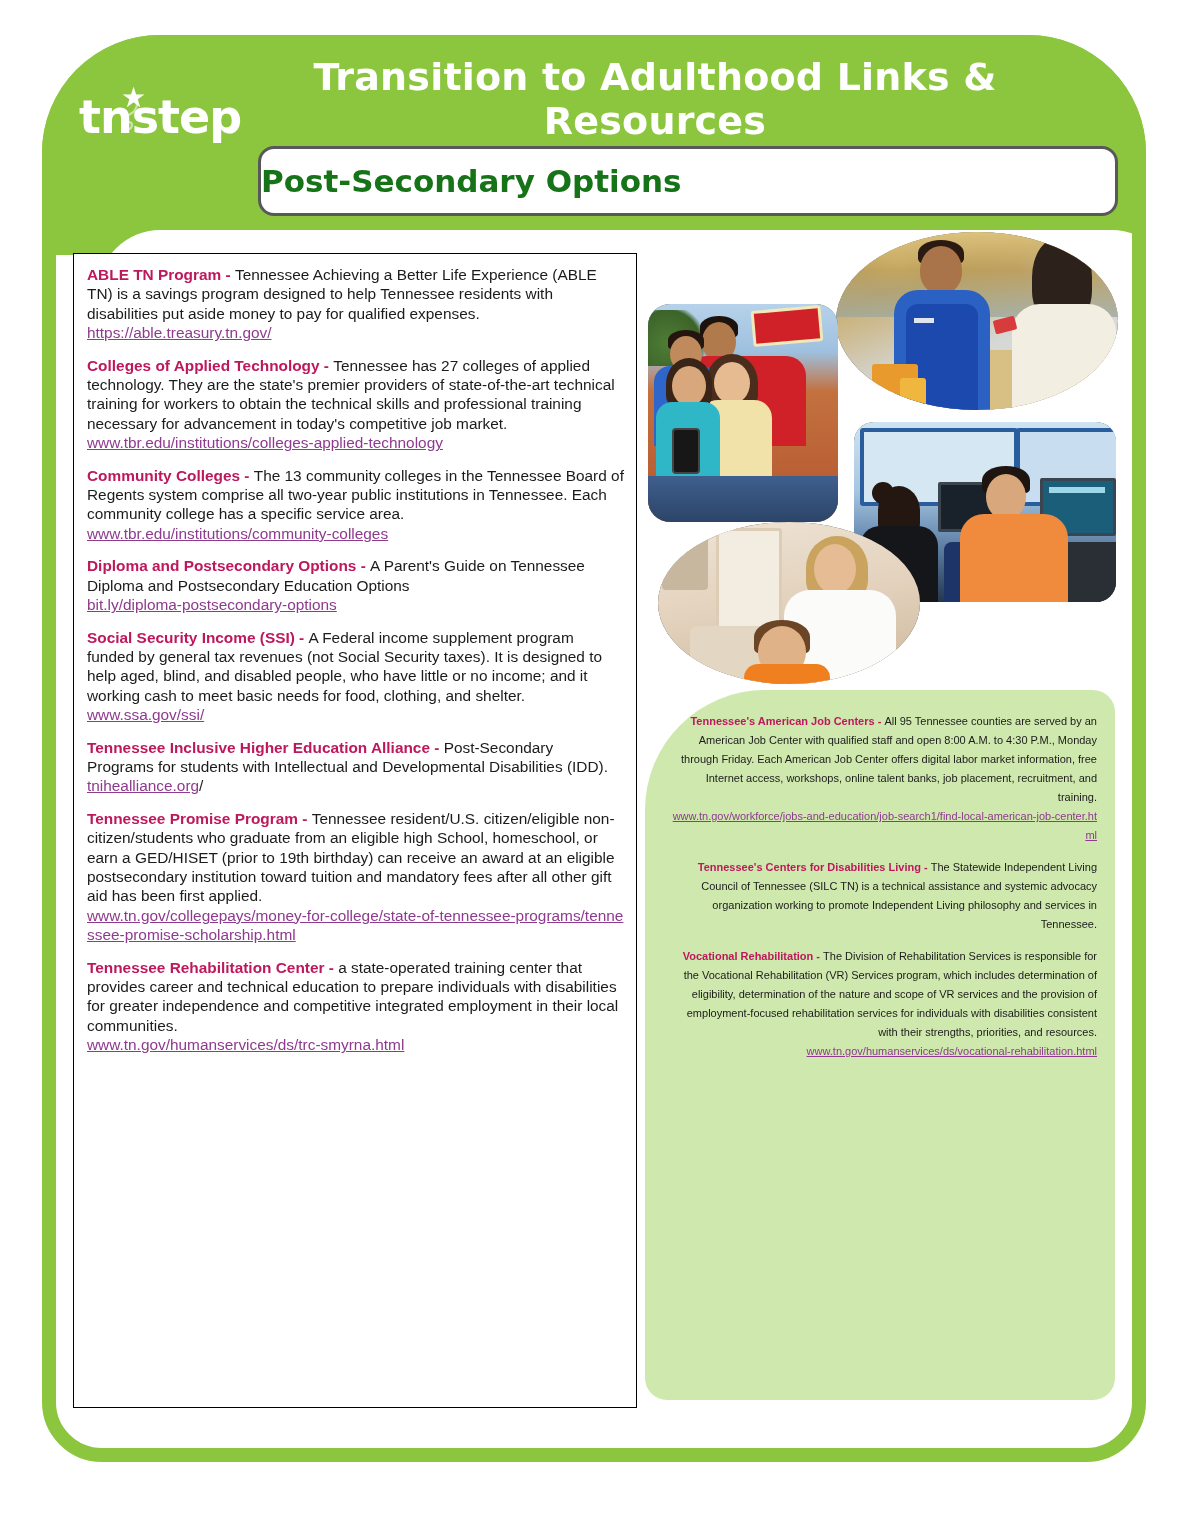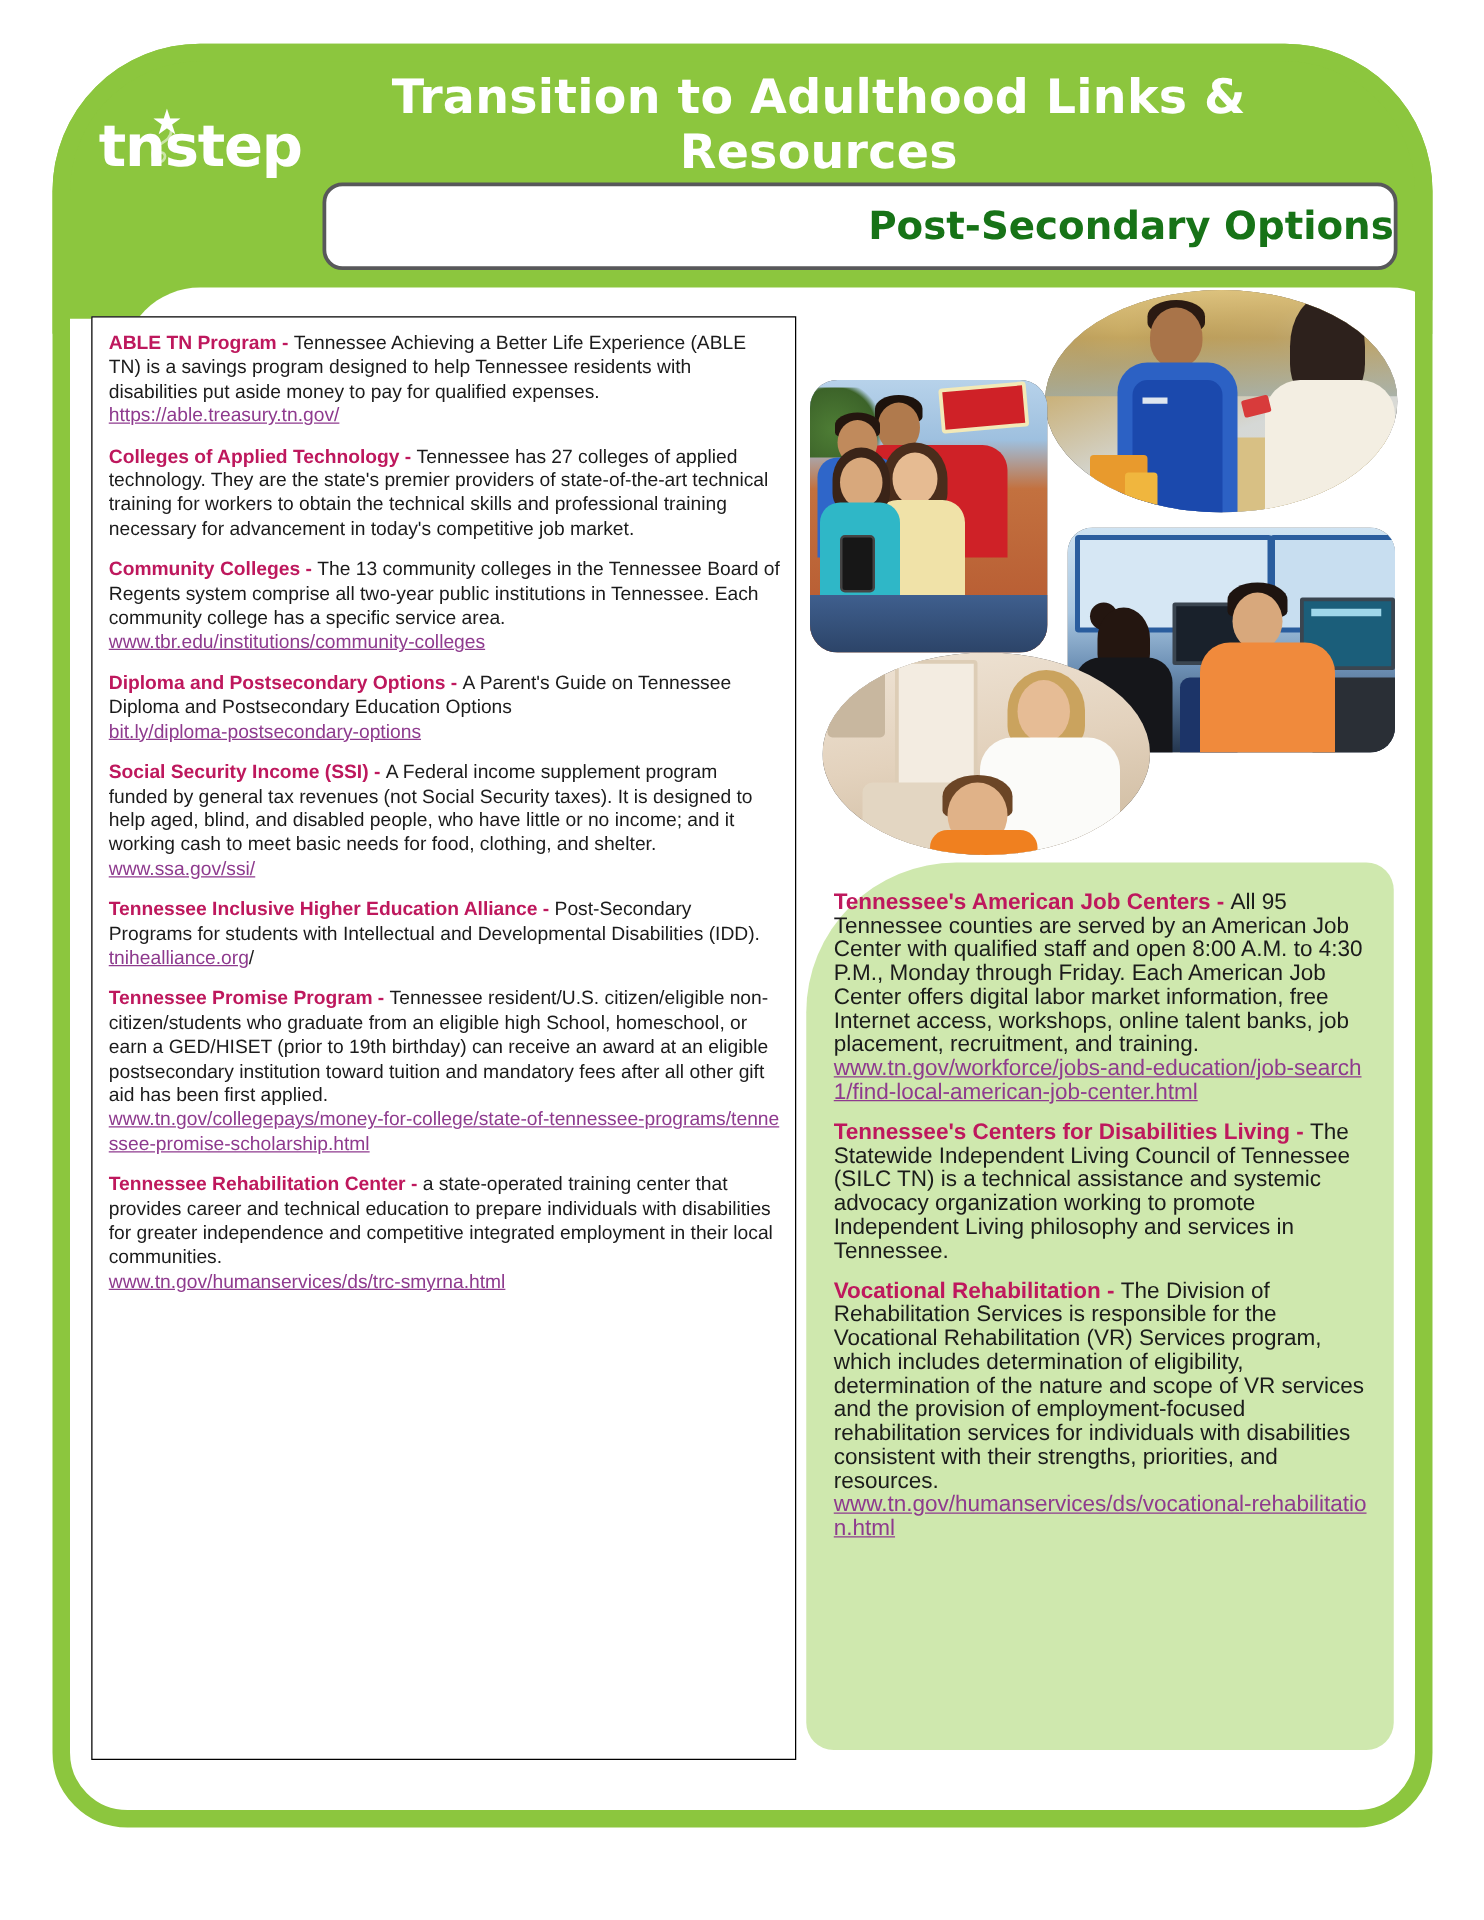--- a/index.html
+++ b/index.html
@@ -66,21 +66,21 @@
     z-index:9;
   }
 
   
   #subtitle-box{
     position:absolute;left:258px;top:146px;width:860px;height:70px;
     background:#ffffff;
     border:3px solid #58585a;
     border-radius:16px;
     box-sizing:border-box;
-    display:flex;align-items:center;justify-content:flex-end;
+    display:flex;align-items:center;justify-content:flex-start;
     z-index:12;
   }
   #subtitle-box .subtitle-text{
     font-family:"DejaVu Sans",sans-serif;
     font-size:31px;font-weight:700;color:#177317;
   }
 
   
   #left-col{
     position:absolute;left:73px;top:253px;width:564px;height:1155px;
@@ -101,21 +101,21 @@
   }
 
   
   .entry{ margin:0 0 13px 0; }
   .entry:last-child{ margin-bottom:0; }
   .entry p{ margin:0; }
   .left .entry{
     font-size:15.4px;line-height:19.4px;color:#1b1b1b;
   }
   .right .entry{
-    font-size:18px;line-height:19.0px;color:#1b1b1b;
+    font-size:11px;line-height:19.0px;color:#1b1b1b;text-align:right;
   }
   .term{ font-weight:700;color:#be185d; }
   .desc{ font-weight:400; }
   .link{
     color:#8e3a8e;text-decoration:underline;
     word-break:break-all;display:inline;
   }
   .tail{ color:#1b1b1b;text-decoration:none; }
 
   
@@ -348,20 +348,21 @@
   </div>
 </div>
 
 <div id="left-col" class="left">
     <div class="entry">
       <p><span class="term">ABLE TN Program - </span><span class="desc">Tennessee Achieving a Better Life Experience (ABLE TN) is a savings program designed to help Tennessee residents with disabilities put aside money to pay for qualified expenses.</span></p>
       <p><a class="link" href="#">https://able.treasury.tn.gov/</a></p>
     </div>
     <div class="entry">
       <p><span class="term">Colleges of Applied Technology - </span><span class="desc">Tennessee has 27 colleges of applied technology. They are the state's premier providers of state-of-the-art technical training for workers to obtain the technical skills and professional training necessary for advancement in today's competitive job market.</span></p>
+      <p><a class="link" href="#">www.tbr.edu/institutions/colleges-applied-technology</a></p>
     </div>
     <div class="entry">
       <p><span class="term">Community Colleges - </span><span class="desc">The 13 community colleges in the Tennessee Board of Regents system comprise all two-year public institutions in Tennessee.  Each community college has a specific service area.</span></p>
       <p><a class="link" href="#">www.tbr.edu/institutions/community-colleges</a></p>
     </div>
     <div class="entry">
       <p><span class="term">Diploma and Postsecondary Options - </span><span class="desc">A Parent's Guide on Tennessee Diploma and Postsecondary Education Options</span></p>
       <p><a class="link" href="#">bit.ly/diploma-postsecondary-options</a></p>
     </div>
     <div class="entry">

